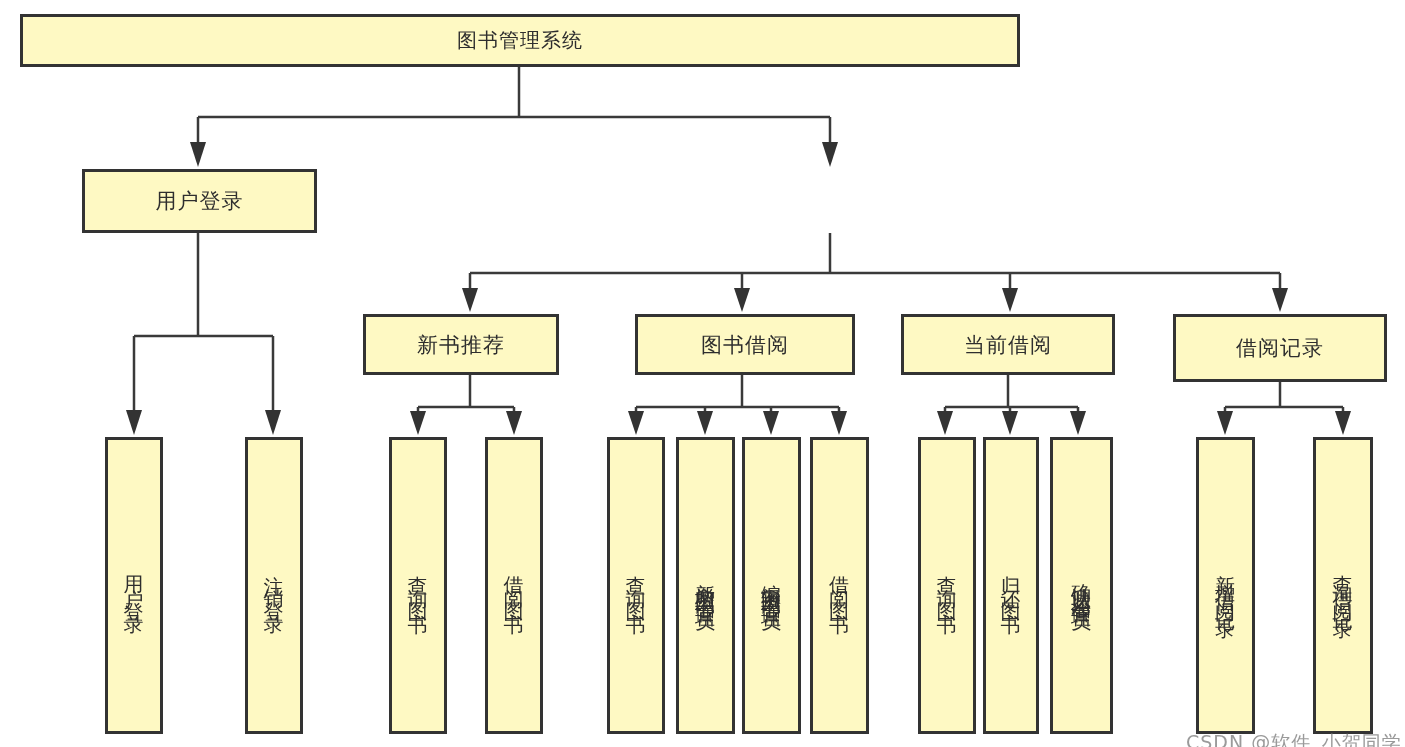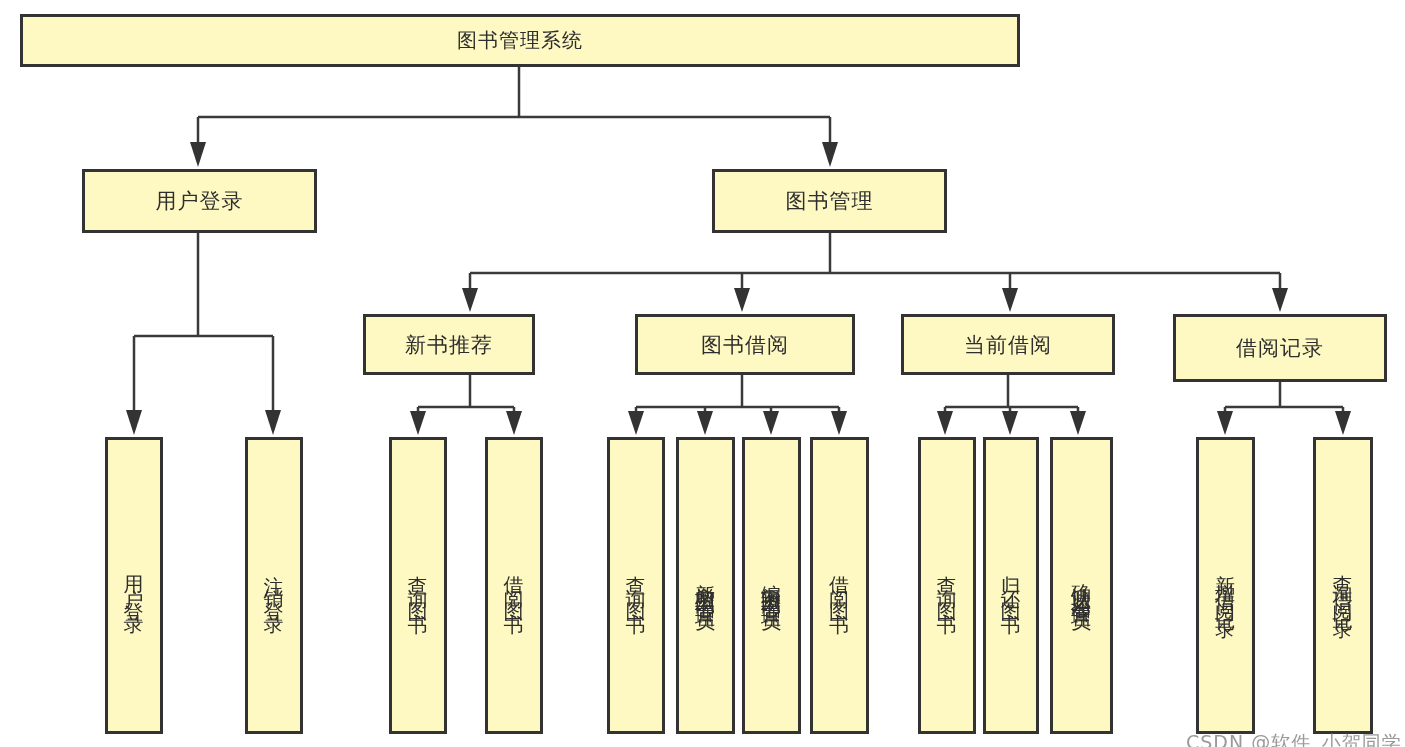--- a/index.html
+++ b/index.html
@@ -121,25 +121,22 @@
     </g>
   </svg>
 
   <div class="node h root" style="left:20px;top:14px;width:1000px;height:53px">
     <span>图书管理系统</span>
   </div>
 
   <div class="node h" style="left:82px;top:169px;width:235px;height:64px">
     <span>用户登录</span>
   </div>
-  <div class="node h" style="left:712px;top:169px;width:235px;height:64px">
-    <span>图书管理</span>
-  </div>
 
-  <div class="node h" style="left:363px;top:314px;width:172px;height:61px">
+  <div class="node h" style="left:363px;top:314px;width:196px;height:61px">
     <span>新书推荐</span>
   </div>
   <div class="node h" style="left:635px;top:314px;width:220px;height:61px">
     <span>图书借阅</span>
   </div>
   <div class="node h" style="left:901px;top:314px;width:214px;height:61px">
     <span>当前借阅</span>
   </div>
   <div class="node h" style="left:1173px;top:314px;width:214px;height:68px">
     <span>借阅记录</span>

